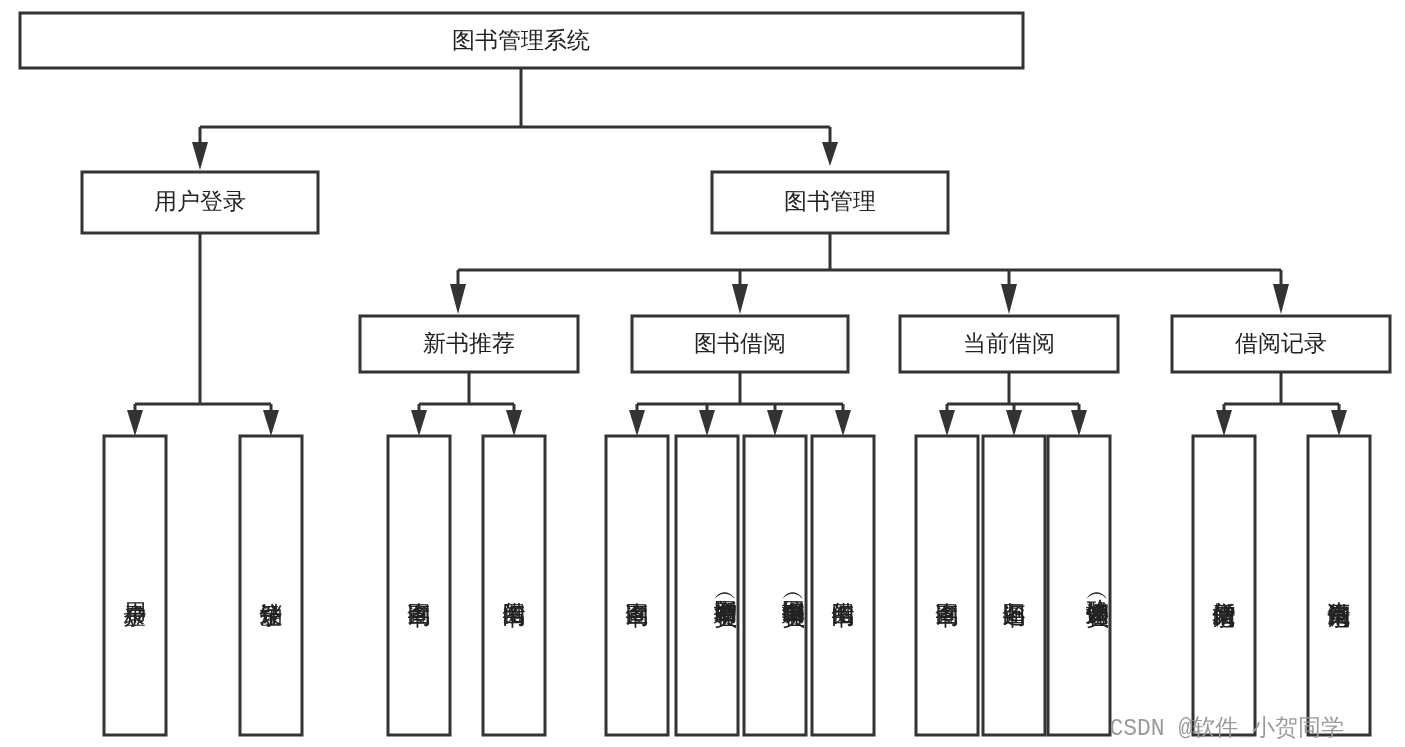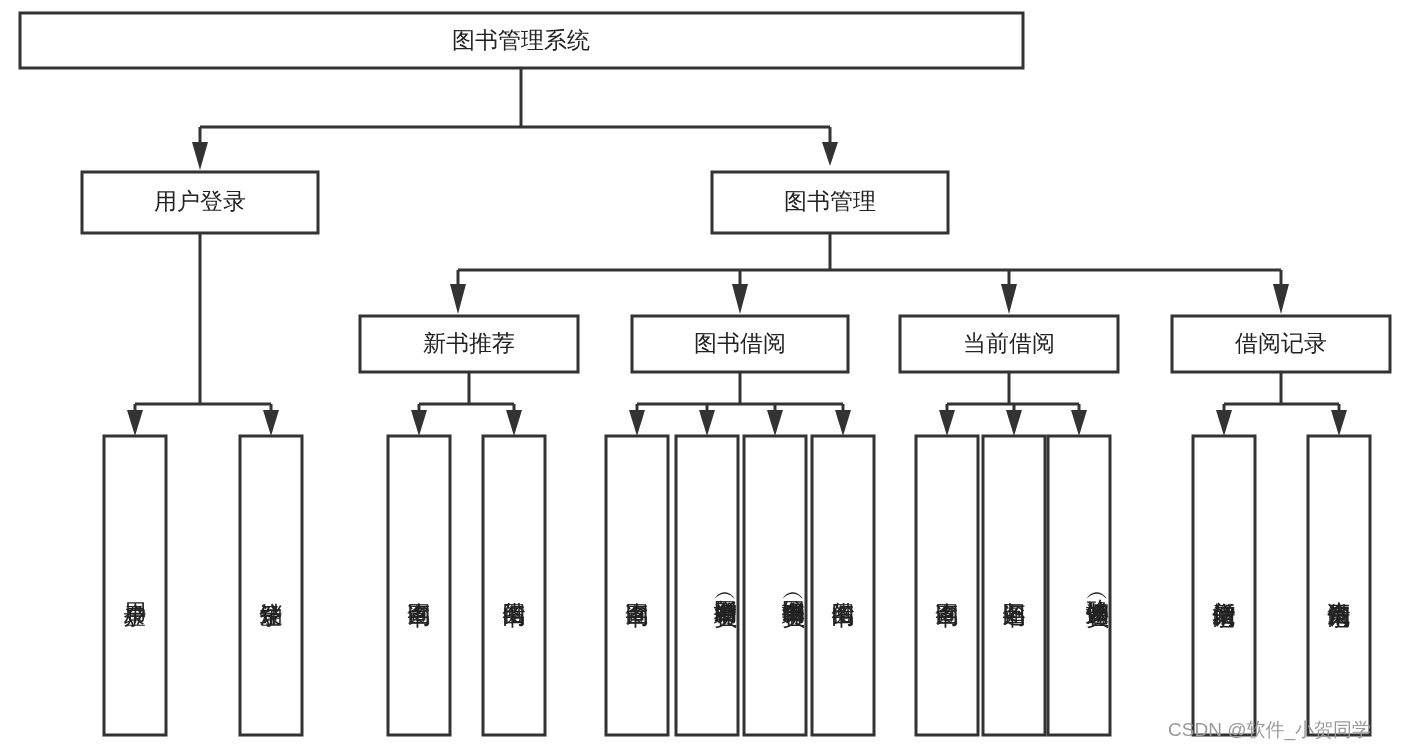--- a/index.html
+++ b/index.html
@@ -62,24 +62,24 @@
     color: #222222;
     letter-spacing: 1px;
     display: flex;
     align-items: center;
     justify-content: center;
     white-space: nowrap;
     user-select: none;
   }
   .watermark {
     position: absolute;
-    right: 0;
+    right: 27px;
     bottom: 4px;
-    font-family: Liberation Sans, sans-serif;
-    font-size: 19px;
+    font-family: Liberation Mono, monospace;
+    font-size: 23px;
     color: #9a9a9a;
     white-space: nowrap;
     user-select: none;
   }
 </style>
 </head>
 <body>
 
 <div id="diagram-root">
 

